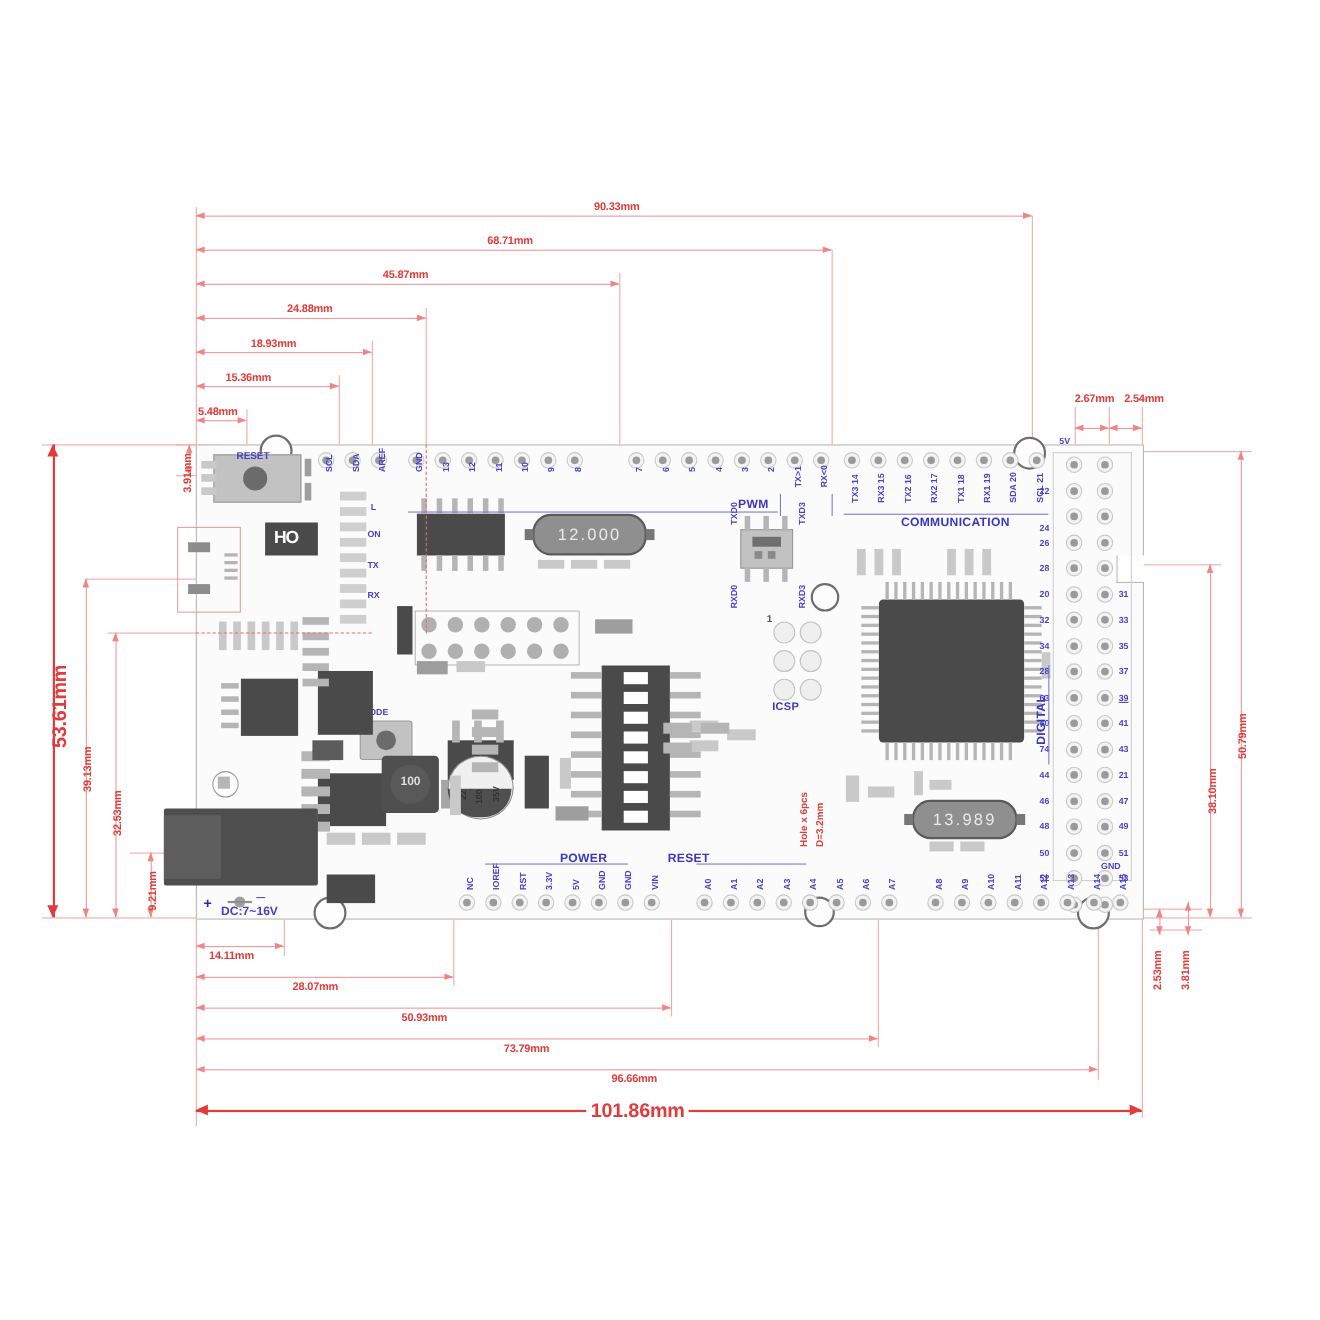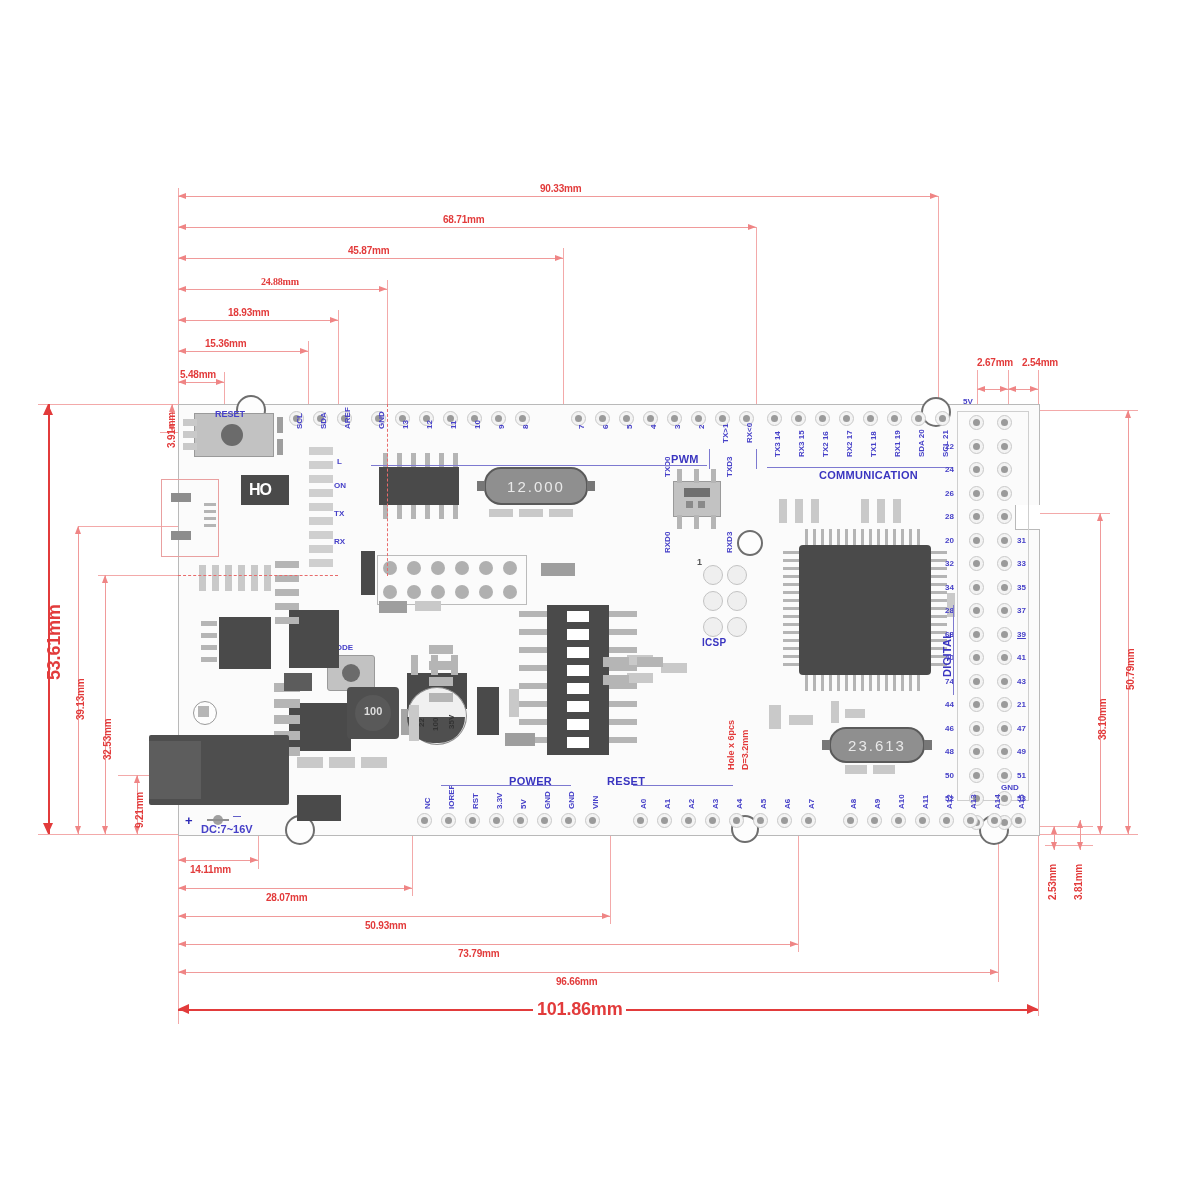--- a/index.html
+++ b/index.html
@@ -87,21 +87,21 @@
   <div class="extv" style="left:563px;top:248px;height:160px;"></div>
   <div class="hline" style="left:178px;top:258px;width:385px;"></div>
   <div class="arrowL" style="left:178px;top:254.5px;"></div>
   <div class="arrowR" style="left:555px;top:254.5px;"></div>
   <div class="dimtxt" style="left:348px;top:245px;">45.87mm</div>
 
   <div class="extv" style="left:387px;top:280px;height:128px;"></div>
   <div class="hline" style="left:178px;top:289px;width:209px;"></div>
   <div class="arrowL" style="left:178px;top:285.5px;"></div>
   <div class="arrowR" style="left:379px;top:285.5px;"></div>
-  <div class="dimtxt" style="left:261px;top:276px;font-family:Liberation Serif, serif;">24.88mm</div>
+  <div class="dimtxt" style="left:261px;top:276px;">24.88mm</div>
 
   <div class="extv" style="left:338px;top:310px;height:98px;"></div>
   <div class="hline" style="left:178px;top:320px;width:160px;"></div>
   <div class="arrowL" style="left:178px;top:316.5px;"></div>
   <div class="arrowR" style="left:330px;top:316.5px;"></div>
   <div class="dimtxt" style="left:228px;top:307px;">18.93mm</div>
 
   <div class="extv" style="left:308px;top:341px;height:68px;"></div>
   <div class="hline" style="left:178px;top:351px;width:130px;"></div>
   <div class="arrowL" style="left:178px;top:347.5px;"></div>
@@ -443,21 +443,21 @@
         <span style="left:0;top:72px;width:16px;height:3px;"></span>
       <span style="left:0;top:80px;width:16px;height:3px;"></span>
         <span style="left:0;top:88px;width:16px;height:3px;"></span>
       <span style="left:0;top:96px;width:16px;height:3px;"></span>
         <span style="left:0;top:104px;width:16px;height:3px;"></span>
       <span style="left:0;top:112px;width:16px;height:3px;"></span>
     </div>
     <div class="smd" style="left:768px;top:188px;width:8px;height:24px;"></div>
 
     <div class="xtal" style="left:650px;top:322px;width:92px;height:32px;">
-      <span>23.613</span>
+      <span>13.989</span>
     </div>
     <div class="smd" style="left:652px;top:296px;width:8px;height:22px;"></div>
     <div class="smd" style="left:666px;top:304px;width:20px;height:9px;"></div>
     <div class="smd" style="left:666px;top:360px;width:22px;height:9px;"></div>
     <div class="smd" style="left:694px;top:360px;width:22px;height:9px;"></div>
 
     <div class="pinrow" style="left:600px;top:94px;">
       <span style="left:0px;top:0;width:8px;height:24px;background:#c9c9c9;"></span>
       <span style="left:16px;top:0;width:8px;height:24px;background:#c9c9c9;"></span>
       <span style="left:32px;top:0;width:8px;height:24px;background:#c9c9c9;"></span>
@@ -793,21 +793,21 @@
         </div>
         <div class="pad" style="left: 790px; top: 409.5px;">
           <i></i>
         </div>
         <div class="pad" style="left: 818px; top: 409.5px;">
           <i></i>
         </div>
       </div>
     <div id="digital-left-labels">
         <div class="lbl" style="left: 766px; top: 36.5px;">22</div>
-        <div class="lbl" style="left: 766px; top: 60px;">24</div>
+        <div class="lbl" style="left: 766px; top: 71px;">24</div>
         <div class="lbl" style="left: 766px; top: 83.5px;">26</div>
         <div class="lbl" style="left: 766px; top: 107px;">28</div>
         <div class="lbl" style="left: 766px; top: 130.5px;">20</div>
         <div class="lbl" style="left: 766px; top: 154px;">32</div>
         <div class="lbl" style="left: 766px; top: 177.5px;">34</div>
         <div class="lbl" style="left: 766px; top: 201px;">28</div>
         <div class="lbl" style="left: 766px; top: 224.5px;">63</div>
         <div class="lbl" style="left: 766px; top: 248px;">40</div>
         <div class="lbl" style="left: 766px; top: 271.5px;">74</div>
         <div class="lbl" style="left: 766px; top: 295px;">44</div>

